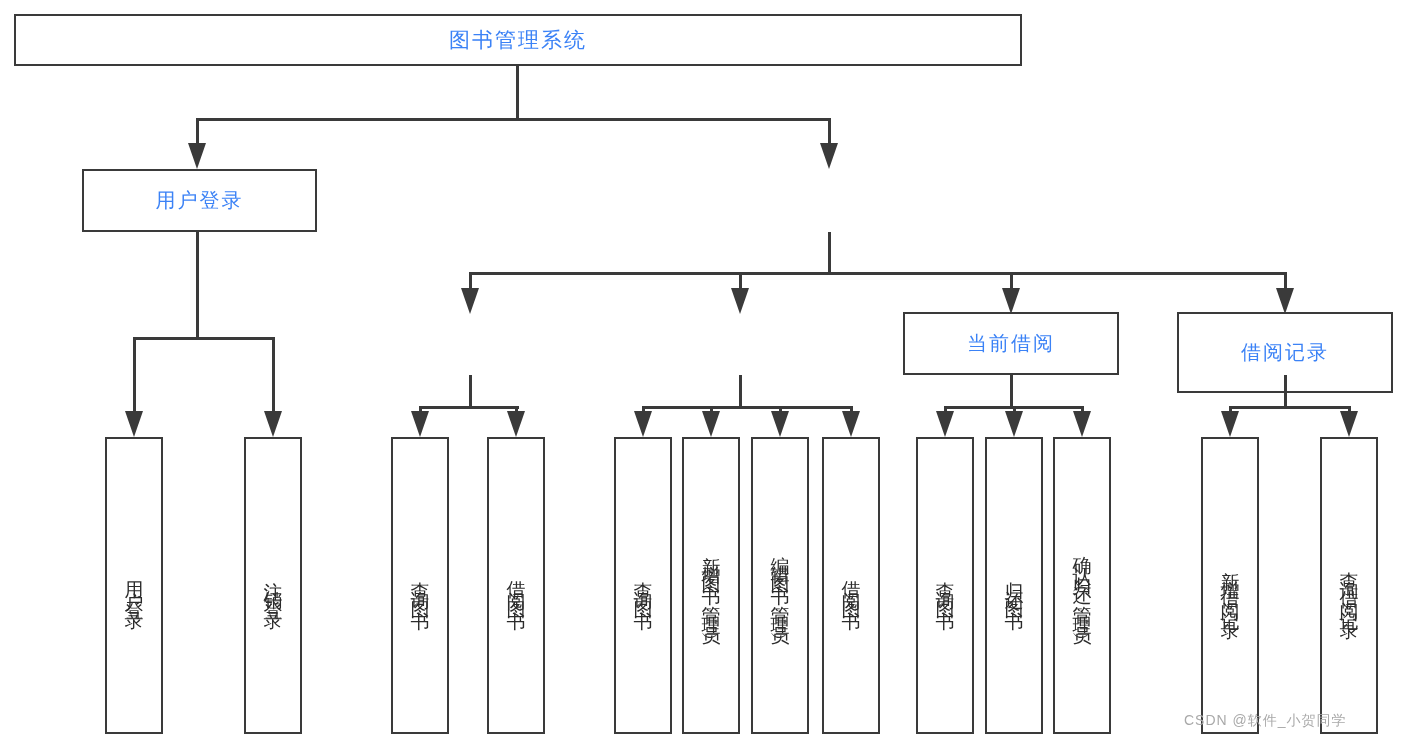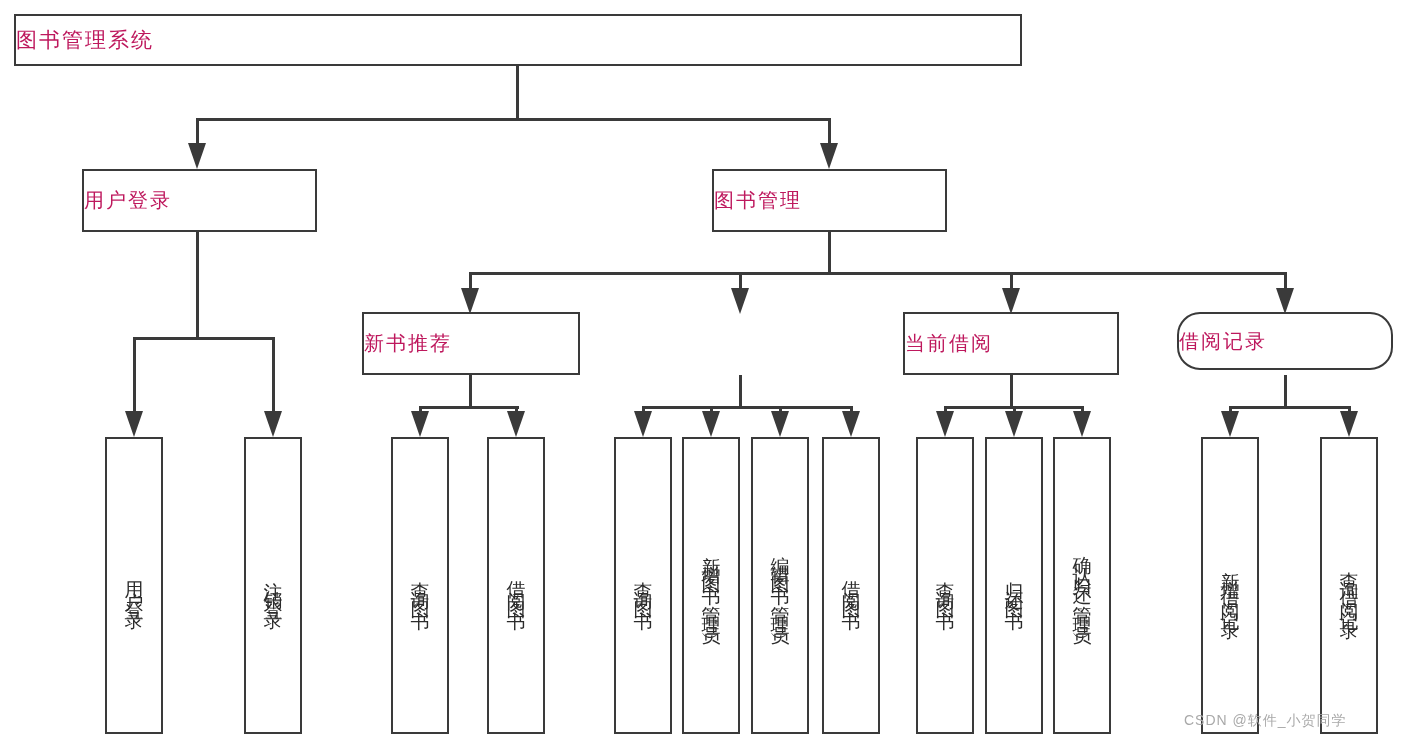--- a/index.html
+++ b/index.html
@@ -2,22 +2,22 @@
 <html><head>
 <meta charset="utf-8">
 <style>
   html,body{margin:0;padding:0;background:#ffffff;}
   .canvas{
     position:relative;width:1405px;height:747px;background:#ffffff;
     font-family:"Liberation Sans", sans-serif;overflow:hidden;
   }
   .bx{
     position:absolute;box-sizing:border-box;border:2px solid #3a3a3a;background:#ffffff;
-    display:flex;align-items:center;
-    color:#be185d;font-size:20px;letter-spacing:2px;
+    display:flex;align-items:center;justify-content:center;
+    color:#3b82f6;font-size:20px;letter-spacing:2px;
   }
   .bx.top{font-size:21px;}
   .vbx{
     position:absolute;box-sizing:border-box;border:2px solid #3a3a3a;background:#ffffff;
     display:flex;align-items:center;justify-content:center;
     color:#2b2b2b;font-size:19px;
   }
   .vbx span{
     writing-mode:vertical-rl;text-orientation:mixed;letter-spacing:10px;
     white-space:nowrap;
@@ -46,49 +46,43 @@
   <div class="vl" style="left:516px;top:66px;height:55px;"></div>
   <div class="hl" style="left:196px;top:118px;width:635px;"></div>
   <div class="vl" style="left:196px;top:118px;height:32px;"></div>
   <div class="ar" style="left:188px;top:143px;"></div>
   <div class="vl" style="left:828px;top:118px;height:32px;"></div>
   <div class="ar" style="left:820px;top:143px;"></div>
 
   <div class="bx" style="left:82px;top:169px;width:235px;height:63px;">
     <span>用户登录</span>
   </div>
-  <div class="bx" style="left:712px;top:169px;width:235px;height:63px;">
-    <span>图书管理</span>
-  </div>
 
   <div class="vl" style="left:196px;top:232px;height:108px;"></div>
   <div class="hl" style="left:133px;top:337px;width:142px;"></div>
   <div class="vl" style="left:133px;top:337px;height:80px;"></div>
   <div class="ar" style="left:125px;top:411px;"></div>
   <div class="vl" style="left:272px;top:337px;height:80px;"></div>
   <div class="ar" style="left:264px;top:411px;"></div>
 
   <div class="vl" style="left:828px;top:232px;height:43px;"></div>
   <div class="hl" style="left:469px;top:272px;width:818px;"></div>
   <div class="vl" style="left:469px;top:272px;height:24px;"></div>
   <div class="ar" style="left:461px;top:288px;"></div>
   <div class="vl" style="left:739px;top:272px;height:24px;"></div>
   <div class="ar" style="left:731px;top:288px;"></div>
   <div class="vl" style="left:1010px;top:272px;height:24px;"></div>
   <div class="ar" style="left:1002px;top:288px;"></div>
   <div class="vl" style="left:1284px;top:272px;height:24px;"></div>
   <div class="ar" style="left:1276px;top:288px;"></div>
 
-  <div class="bx" style="left:362px;top:312px;width:218px;height:63px;">
-    <span>新书推荐</span>
-  </div>
   <div class="bx" style="left:903px;top:312px;width:216px;height:63px;">
     <span>当前借阅</span>
   </div>
-  <div class="bx" style="left:1177px;top:312px;width:216px;height:58px;border-radius:23px;">
+  <div class="bx" style="left:1177px;top:312px;width:216px;height:81px;">
     <span>借阅记录</span>
   </div>
 
   <div class="vl" style="left:469px;top:375px;height:34px;"></div>
   <div class="hl" style="left:419px;top:406px;width:100px;"></div>
   <div class="vl" style="left:419px;top:406px;height:12px;"></div>
   <div class="ar" style="left:411px;top:411px;"></div>
   <div class="vl" style="left:515px;top:406px;height:12px;"></div>
   <div class="ar" style="left:507px;top:411px;"></div>
 

